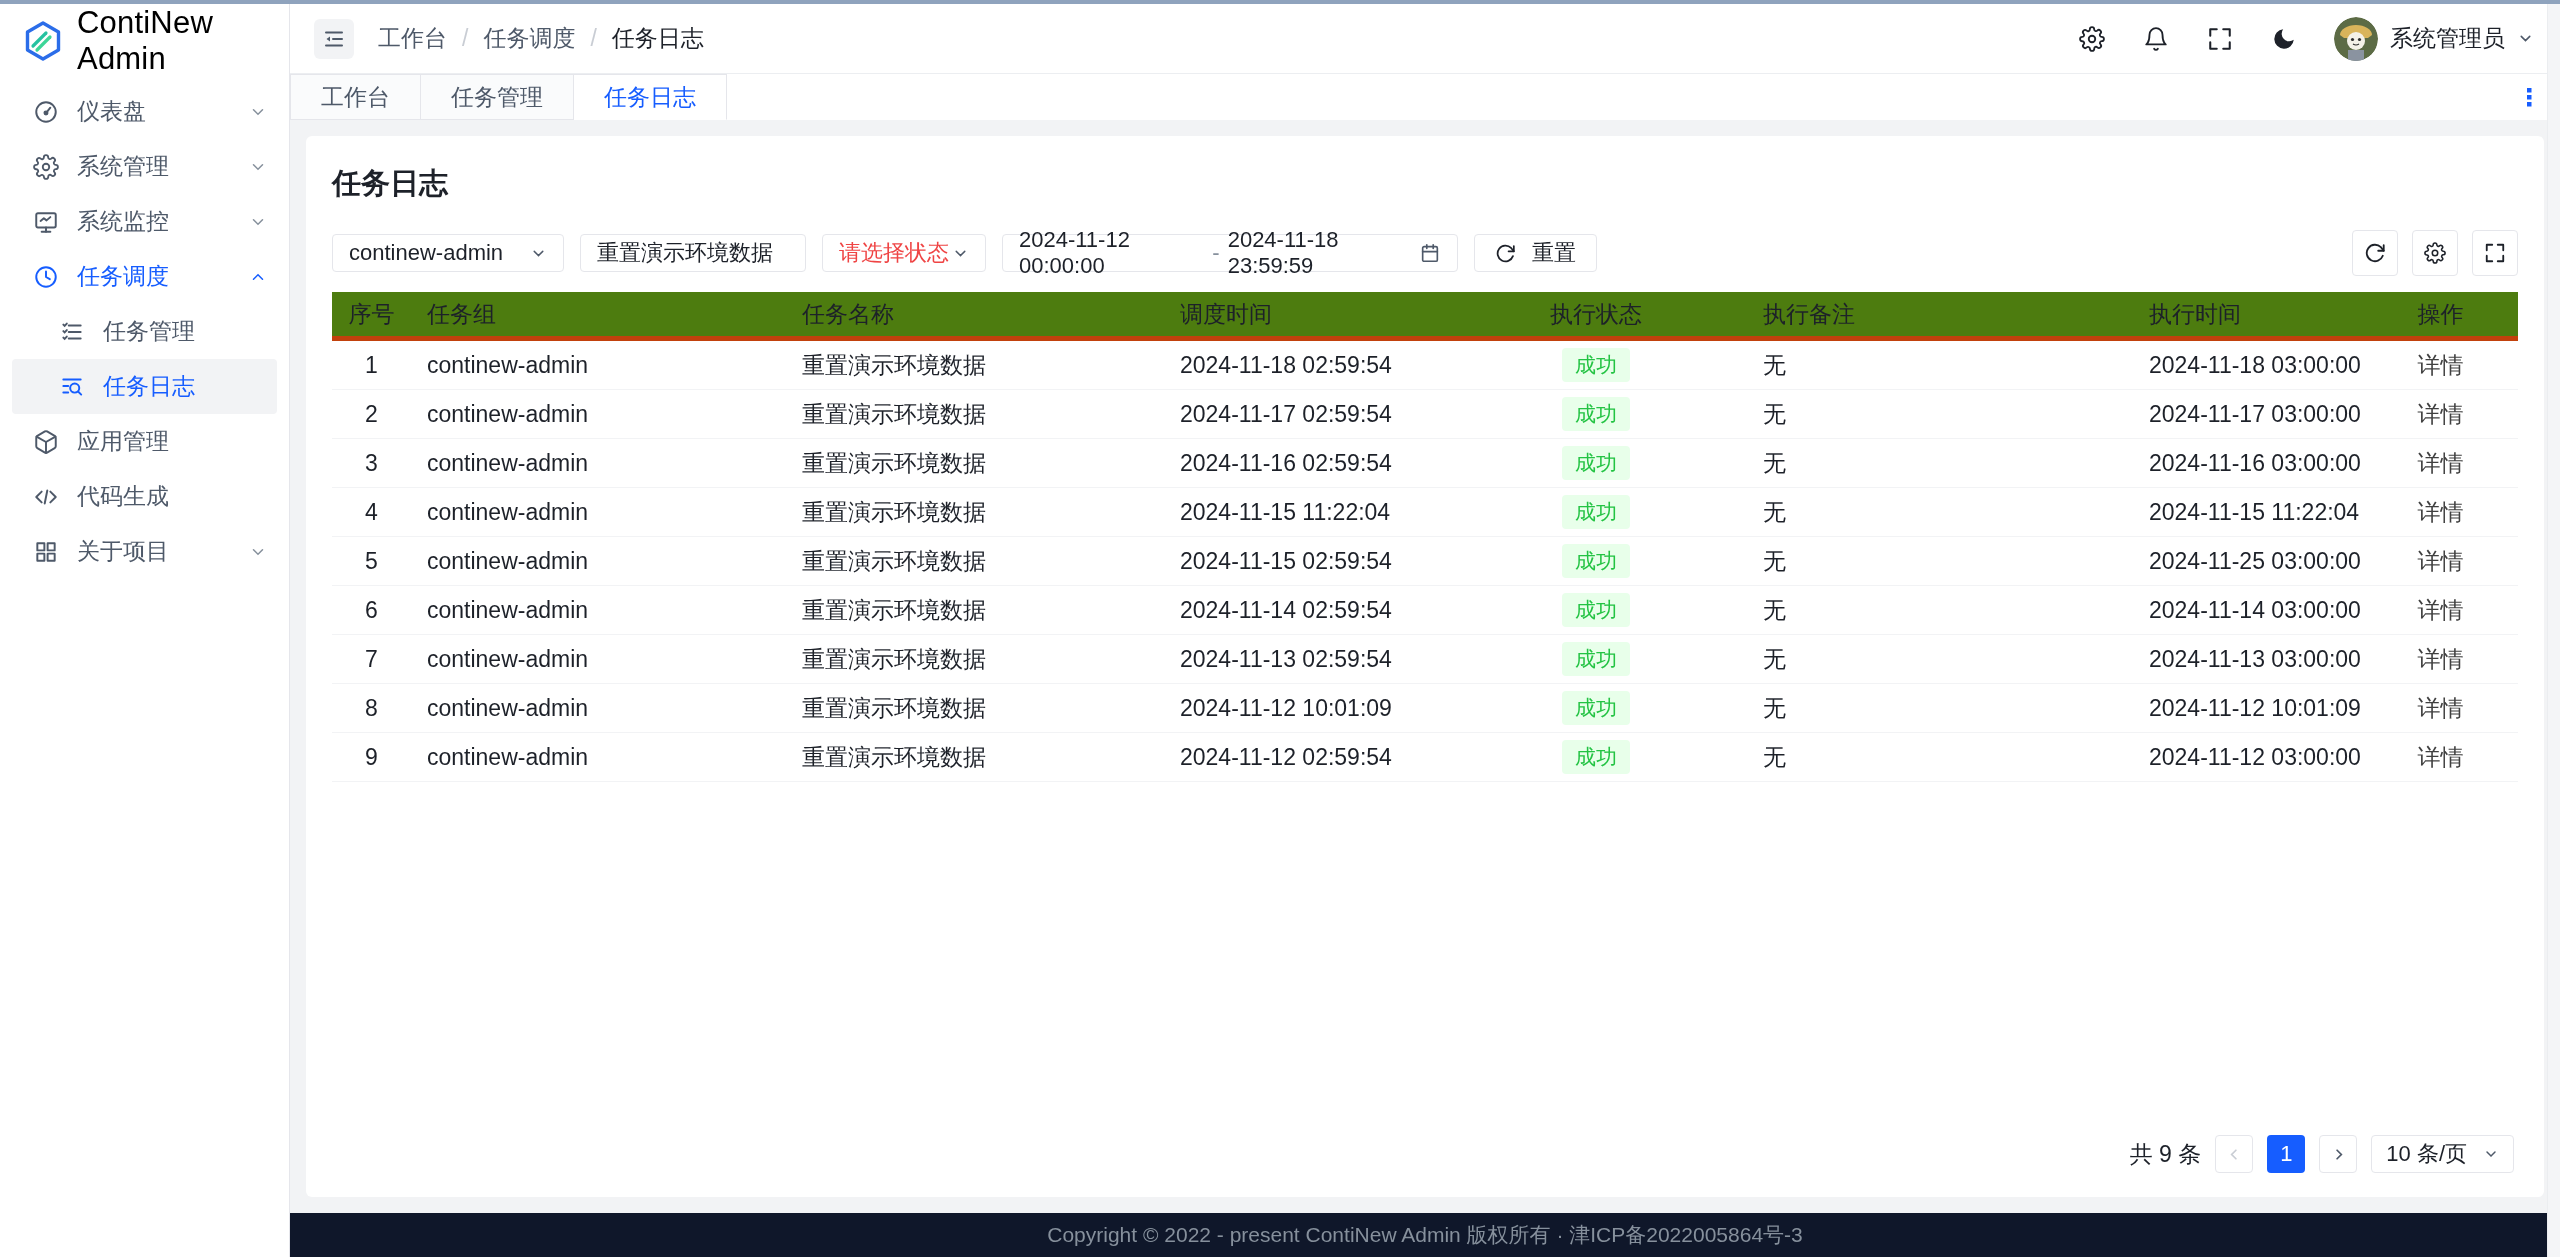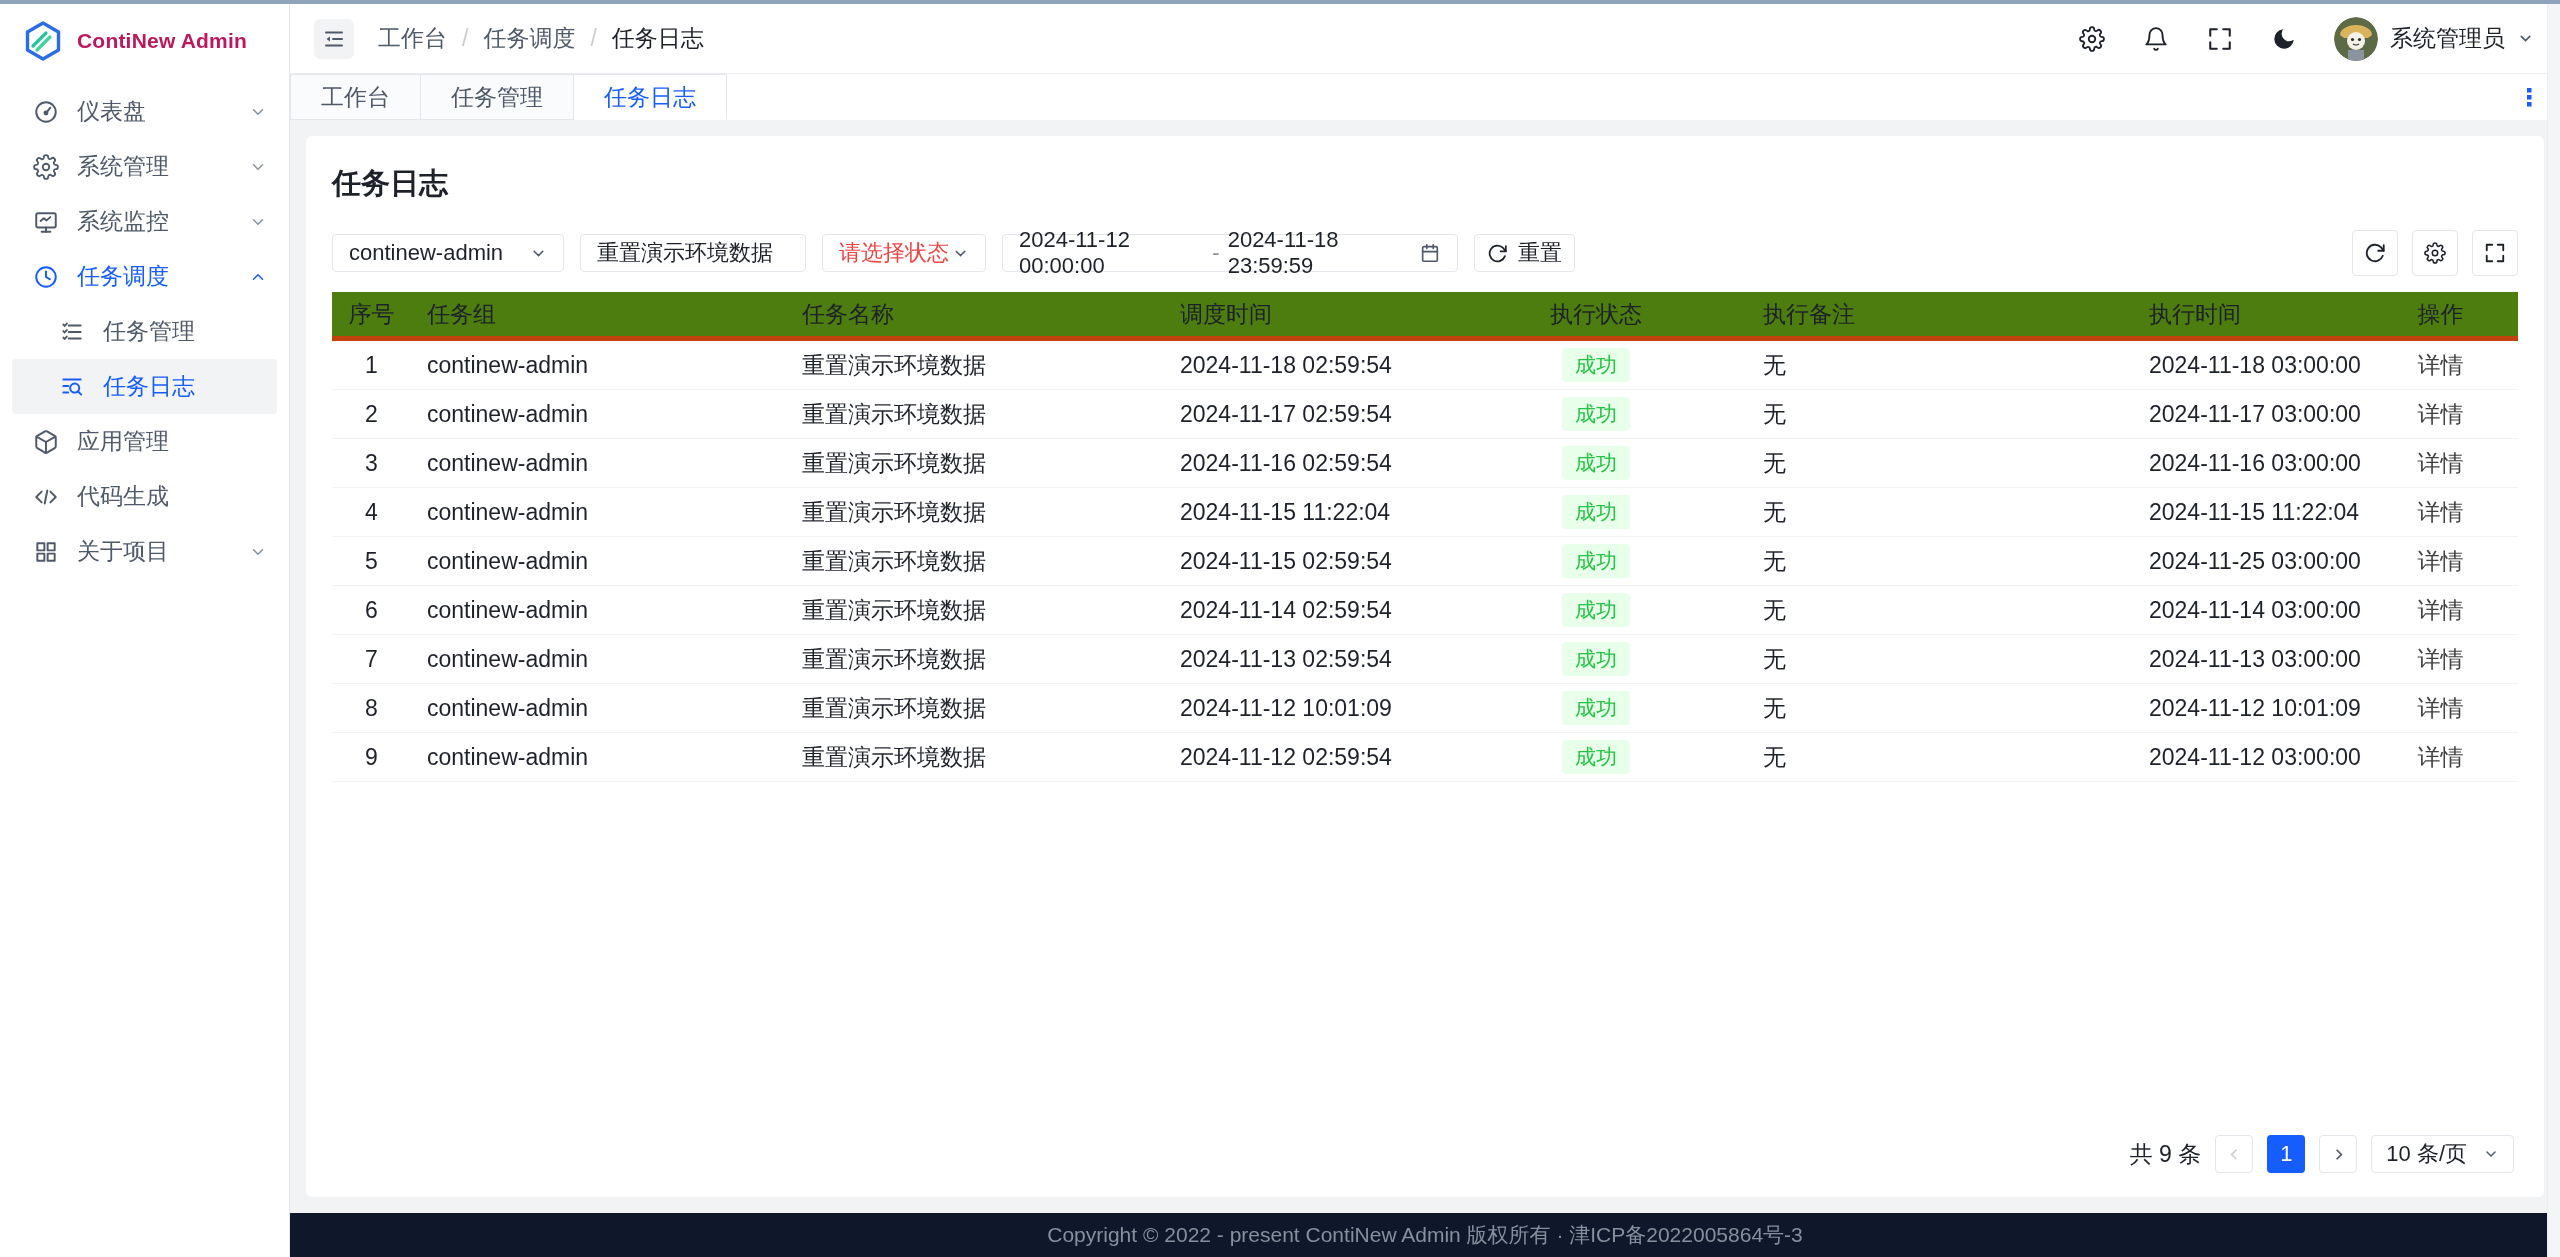--- a/index.html
+++ b/index.html
@@ -4,21 +4,21 @@
 <style>
   * { margin:0; padding:0; box-sizing:border-box; }
   html,body { width:2560px; height:1257px; overflow:hidden;
     font-family:"Liberation Sans","DejaVu Sans",sans-serif; font-size:23px; color:#1d2129; background:#f2f3f5; }
   .top-strip { height:4px; background:#8fa3bd; }
   .app { display:flex; height:1253px; position:relative; }
 
   
   .sidebar { width:290px; flex:0 0 290px; background:#fff; border-right:1px solid #e5e6eb; }
   .logo { height:74px; display:flex; align-items:center; gap:13px; padding-left:22px; }
-  .logo-text { font-size:21px; font-weight:bold; color:#be185d; letter-spacing:.2px; }
+  .logo-text { font-size:31px; font-weight:normal; color:#000000; letter-spacing:.2px; }
   .menu { padding-top:6px; }
   .menu-item { height:55px; display:flex; align-items:center; margin:0 12px; padding:0 10px 0 20px;
     border-radius:4px; color:#4e5969; cursor:pointer; }
   .menu-item .mi-icon { width:28px; height:28px; margin-right:17px; display:flex; align-items:center; justify-content:center; color:#4e5969; }
   .menu-item .mi-label { flex:1; }
   .menu-item .chev { color:#86909c; display:flex; }
   .menu-item.parent-active, .menu-item.parent-active .mi-icon, .menu-item.parent-active .chev { color:#165dff; }
   .menu-item.sub { padding-left:46px; }
   .menu-item.selected { background:#f2f3f5; color:#165dff; }
   .menu-item.selected .mi-icon { color:#165dff; }
@@ -54,21 +54,21 @@
   .toolbar { display:flex; align-items:center; gap:16px; margin-bottom:16px; }
   .ctrl { height:38px; background:#fff; border:1px solid #e5e6eb; border-radius:4px; display:flex; align-items:center;
     padding:0 16px; font-size:22px; color:#1d2129; cursor:pointer; }
   .ctrl .chev { margin-left:auto; color:#4e5969; display:flex; }
   .sel-group { width:232px; }
   .inp-name { width:226px; cursor:text; }
   .sel-status { width:164px; color:#ef4444; }
   .daterange { width:456px; justify-content:space-between; }
   .daterange .dr-sep { color:#86909c; padding:0 8px; }
   .daterange .cal { color:#4e5969; display:flex; margin-left:6px; }
-  .btn-reset { gap:10px; padding:0 12px; }
+  .btn-reset { gap:16px; padding:0 20px; }
   .toolbar-right { margin-left:auto; display:flex; gap:14px; }
   .icon-btn { width:46px; height:46px; border:1px solid #e5e6eb; border-radius:4px; background:#fff;
     display:flex; align-items:center; justify-content:center; color:#1d2129; cursor:pointer; }
 
   
   .table { width:100%; }
   .tr { display:grid; grid-template-columns:79px 375px 378px 281px 302px 386px 230px 1fr;
     align-items:center; height:49px; border-bottom:1px solid #f2f3f5; }
   .thead .tr { background:#4d7c0f; border-bottom:5px solid #c2410c; }
   .th, .td { padding-left:16px; white-space:nowrap; overflow:hidden; }

